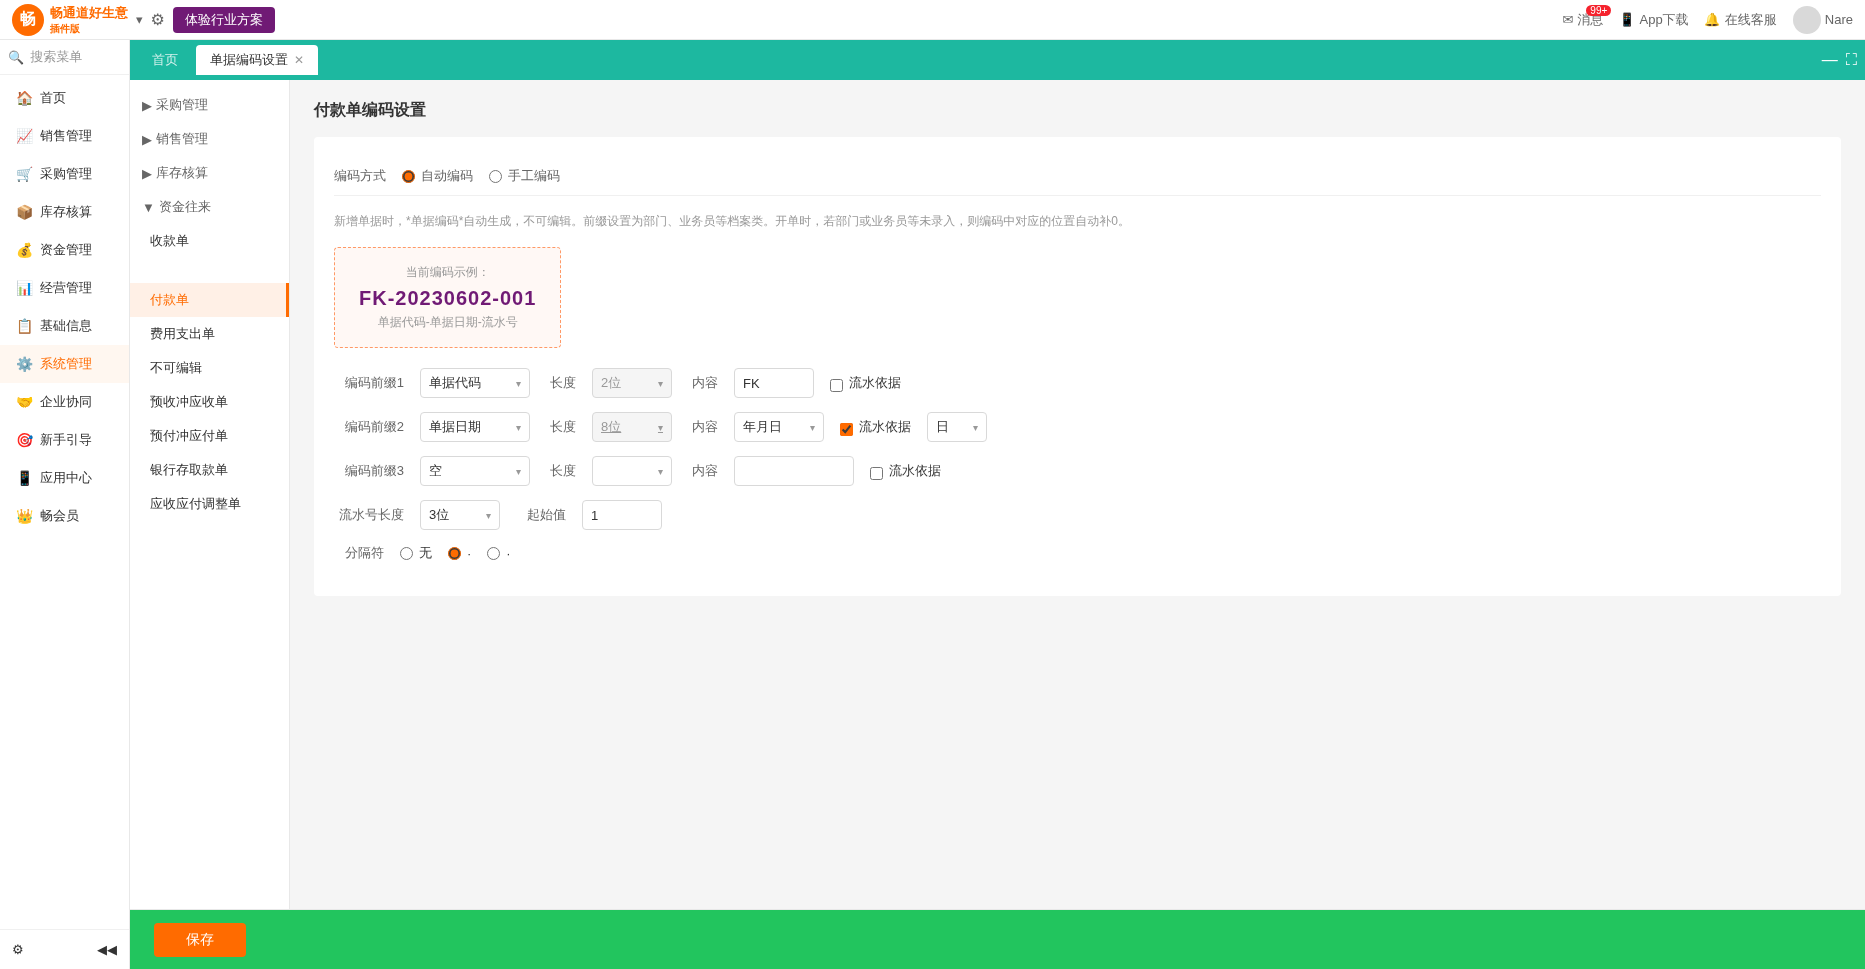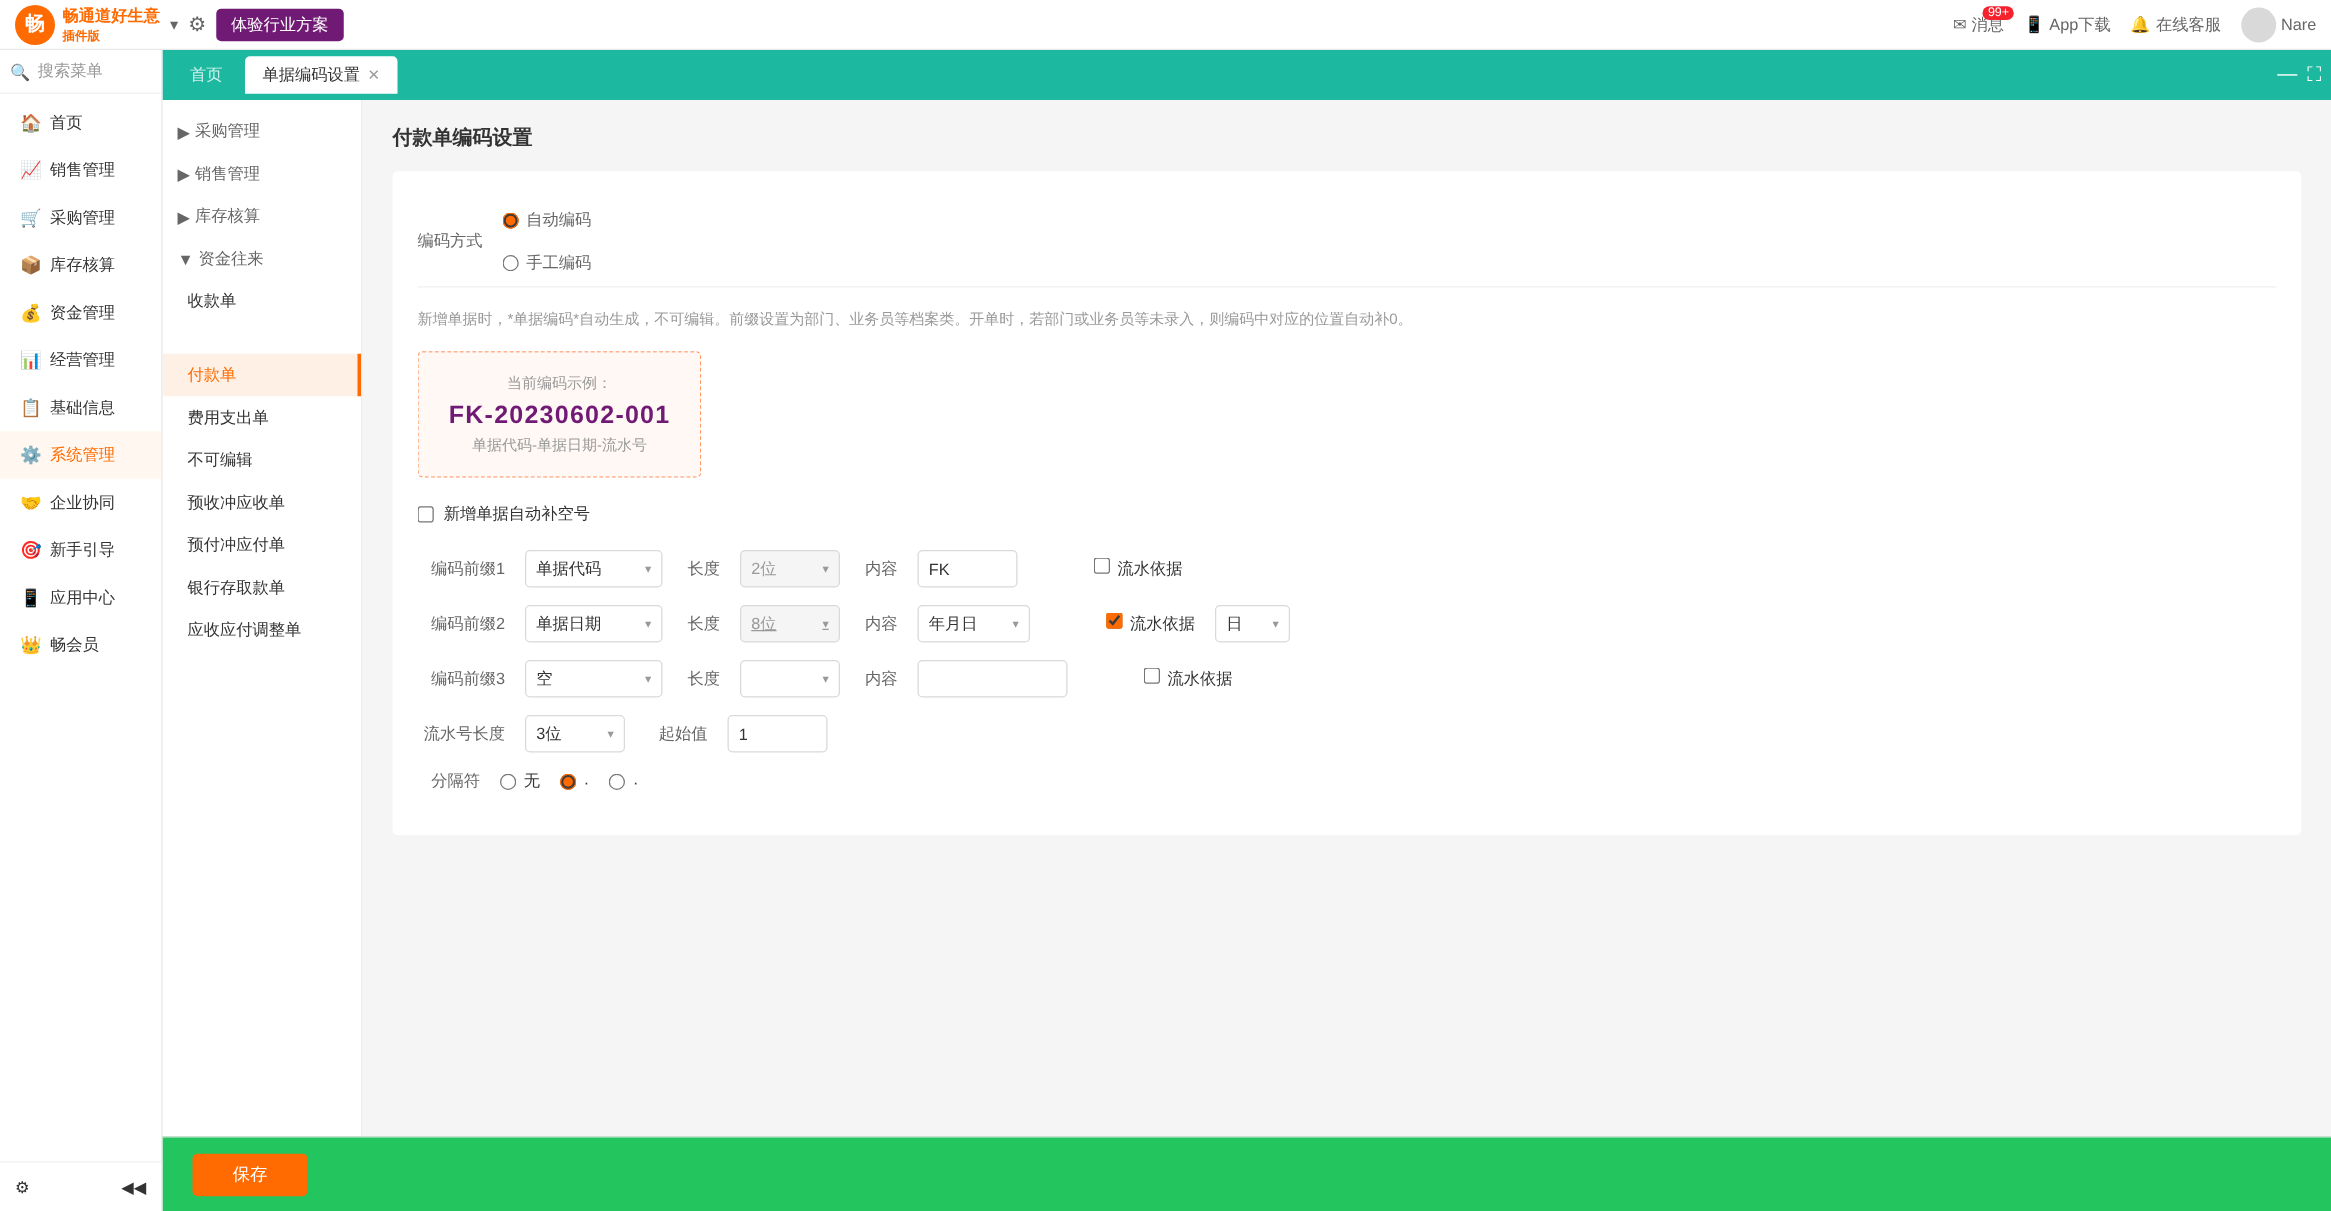--- a/index.html
+++ b/index.html
@@ -49,21 +49,21 @@
     .sub-sidebar-item.active { color: #ff6b00; background: #fff0e6; border-right: 3px solid #ff6b00; margin-top: 25px; }
 
     
     .main-panel { flex: 1; overflow-y: auto; padding: 20px 24px; background: #f5f5f5; }
     .panel-title { font-size: 16px; font-weight: bold; color: #333; margin-bottom: 16px; }
 
     
     .setting-card { background: #fff; border-radius: 4px; padding: 20px; }
     .code-method { display: flex; align-items: center; gap: 16px; padding: 10px 0; margin-bottom: 16px; border-bottom: 1px solid #f0f0f0; }
     .code-method label { font-size: 13px; color: #666; }
-    .radio-group { display: flex; align-items: center; gap: 16px; flex-direction: column; }
+    .radio-group { display: flex; align-items: center; gap: 16px; }
     .radio-item { display: flex; align-items: center; gap: 6px; cursor: pointer; font-size: 13px; }
     .radio-item input[type="radio"] { accent-color: #ff6b00; }
 
     .hint-text { font-size: 12px; color: #999; margin-bottom: 16px; line-height: 1.6; }
 
     
     .preview-box { border: 1.5px dashed #ff9966; background: #fff8f5; border-radius: 4px; padding: 16px 24px; display: inline-block; margin-bottom: 20px; text-align: center; }
     .preview-label { font-size: 12px; color: #999; margin-bottom: 6px; }
     .preview-code { font-size: 20px; font-weight: bold; color: #701a75; letter-spacing: 1px; }
     .preview-desc { font-size: 12px; color: #999; margin-top: 4px; }
@@ -71,21 +71,21 @@
     
     .checkbox-row { display: flex; align-items: center; gap: 8px; margin-bottom: 20px; font-size: 13px; color: #333; }
     .checkbox-row input[type="checkbox"] { accent-color: #ff6b00; }
 
     
     .form-row { display: flex; align-items: center; gap: 16px; margin-bottom: 14px; flex-wrap: wrap; }
     .form-label { font-size: 13px; color: #666; width: 70px; text-align: right; flex-shrink: 0; }
     .form-select { height: 30px; border: 1px solid #d9d9d9; border-radius: 4px; padding: 0 8px; font-size: 13px; color: #333; background: #fff; cursor: pointer; min-width: 100px; display: flex; align-items: center; justify-content: space-between; }
     .form-input { height: 30px; border: 1px solid #d9d9d9; border-radius: 4px; padding: 0 8px; font-size: 13px; color: #333; background: #fff; min-width: 80px; }
     .form-input.disabled { background: #f5f5f5; color: #999; }
-    .form-check { display: flex; align-items: flex-start; gap: 6px; font-size: 13px; color: #333; margin-left: 45px; }
+    .form-check { display: flex; align-items: flex-end; gap: 6px; font-size: 13px; color: #333; }
     .form-check input[type="checkbox"] { accent-color: #ff6b00; }
 
     
     .sep-row { display: flex; align-items: center; gap: 16px; margin-bottom: 14px; }
     .sep-label { font-size: 13px; color: #666; width: 50px; text-align: right; }
     .sep-radio { display: flex; align-items: center; gap: 6px; font-size: 13px; }
     .sep-radio input[type="radio"] { accent-color: #ff6b00; }
 
     
     .bottom-bar { height: 60px; background: #22c55e; border-top: 1px solid #e8e8e8; display: flex; align-items: center; justify-content: flex-start; padding: 0 24px; flex-shrink: 0; }
@@ -270,24 +270,20 @@
           <div class="hint-text">新增单据时，*单据编码*自动生成，不可编辑。前缀设置为部门、业务员等档案类。开单时，若部门或业务员等未录入，则编码中对应的位置自动补0。</div>
 
           
           <div class="preview-box">
             <div class="preview-label">当前编码示例：</div>
             <div class="preview-code">FK-20230602-001</div>
             <div class="preview-desc">单据代码-单据日期-流水号</div>
           </div>
 
           
-          <div class="checkbox-row">
-            <input type="checkbox" style="">
-            <span>新增单据自动补空号</span>
-          </div>
 
           
           <div class="form-row">
             <span class="form-label">编码前缀1</span>
             <div class="form-select" style="min-width:110px;">
               <span>单据代码</span>
               <span class="chevron">▾</span>
             </div>
             <span class="form-label" style="width:30px;">长度</span>
             <div class="form-select form-input disabled" style="min-width:80px;background:#f5f5f5;color:#999;">

